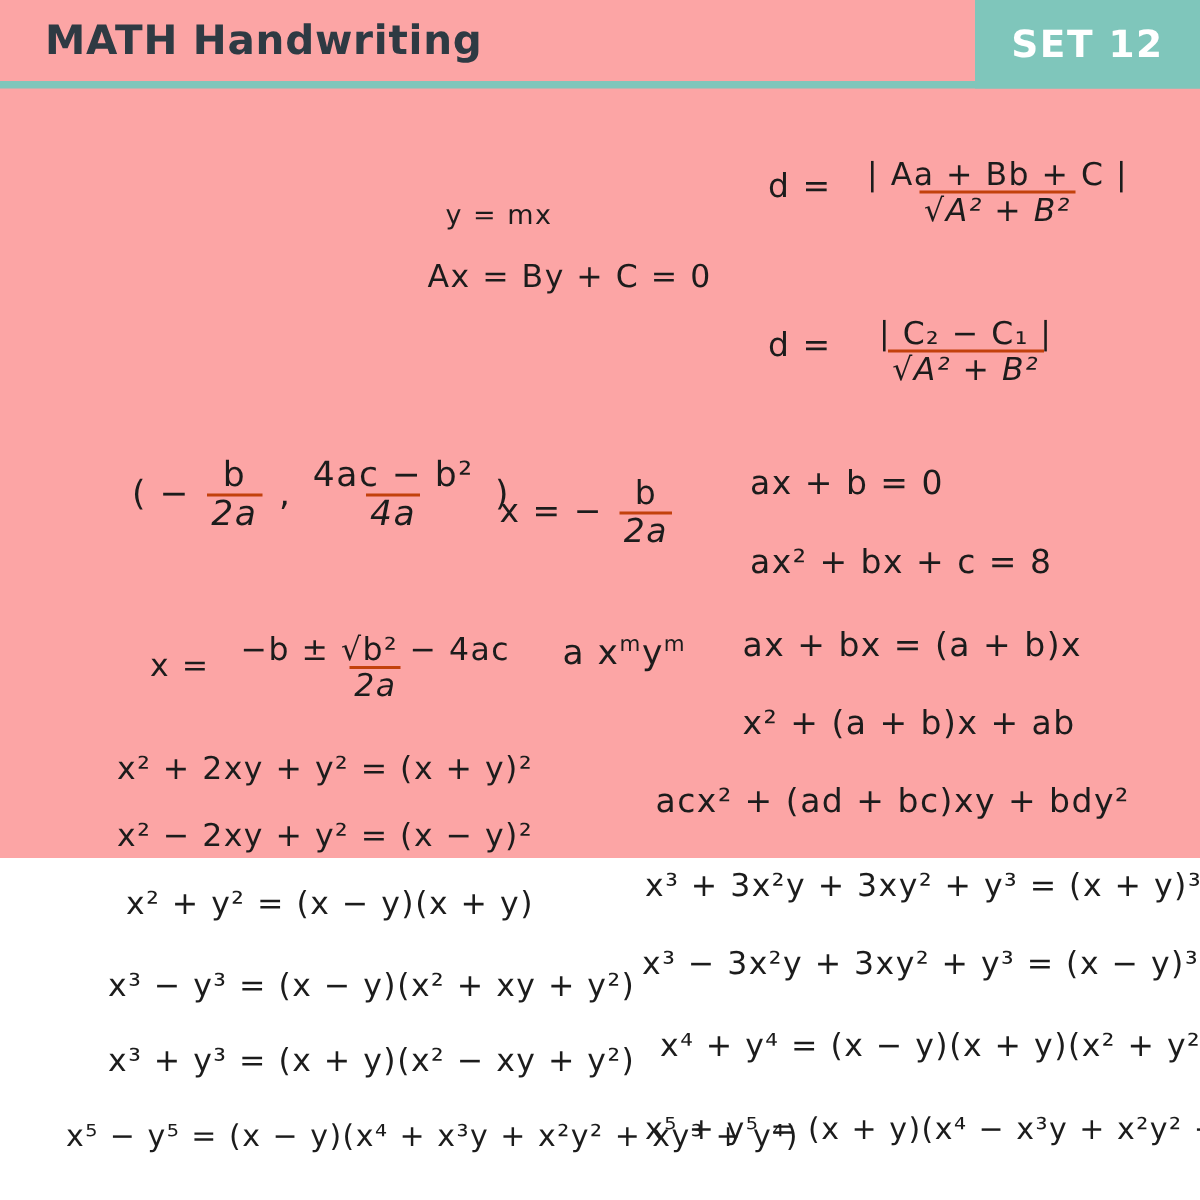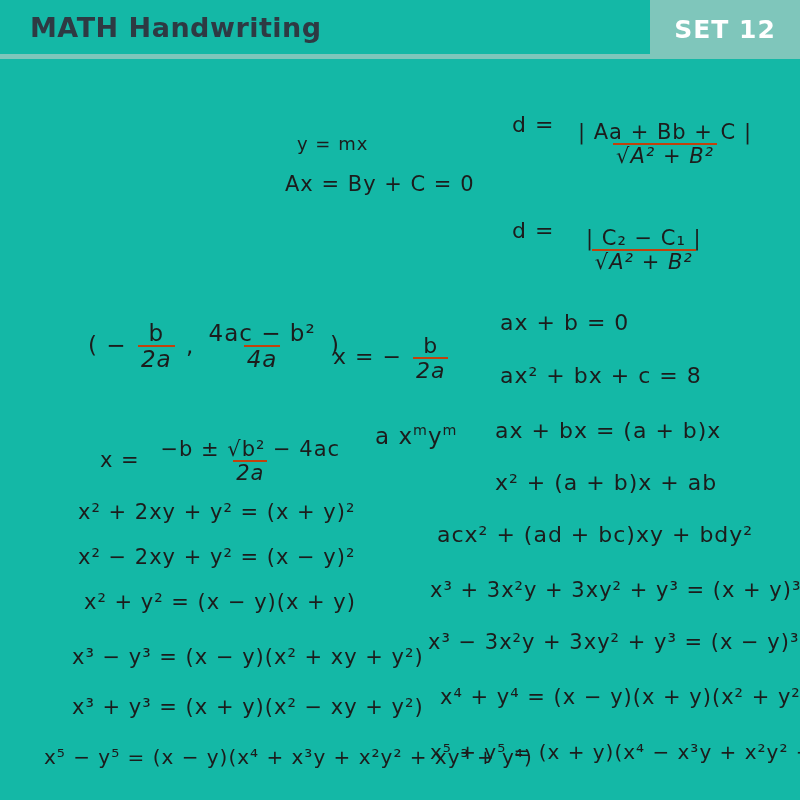--- a/index.html
+++ b/index.html
@@ -3,21 +3,21 @@
 <meta charset="utf-8">
 <style>
   html,body{margin:0;padding:0;}
   body{
     width:800px;height:800px;
     background:#ffffff;
     font-family:"DejaVu Sans", sans-serif;
     overflow:hidden;
     position:relative;
   }
-  .sheet{position:relative;width:800px;height:800px;background:#14b8a6;}
+  .sheet{position:relative;width:800px;height:572px;background:#fca5a5;}
 
   
   .header{
     position:absolute;left:0;top:0;width:800px;height:60px;
   }
   .header-rule{
     position:absolute;left:0;top:54px;width:800px;height:5px;
     background:#7fc6bb;
   }
   .header-title{
@@ -41,21 +41,21 @@
     color:#1c1c1c;
     font-family:"DejaVu Sans", sans-serif;
     white-space:nowrap;
     letter-spacing:1px;
   }
   .sup{font-size:.62em;vertical-align:super;}
 
   
   .frac{
     display:inline-flex;flex-direction:column;align-items:center;
-    vertical-align:middle;line-height:1.05;margin:16px 3px;
+    vertical-align:middle;line-height:1.05;margin:0 3px;
   }
   .frac .num{padding:0 3px;}
   .frac .den{padding:0 3px;border-top:2px solid #c2410c;font-style:italic;}
 
   
   .graph{position:absolute;left:80px;top:70px;width:220px;height:210px;}
   svg{overflow:visible;}
 </style>
 </head>
 <body>

